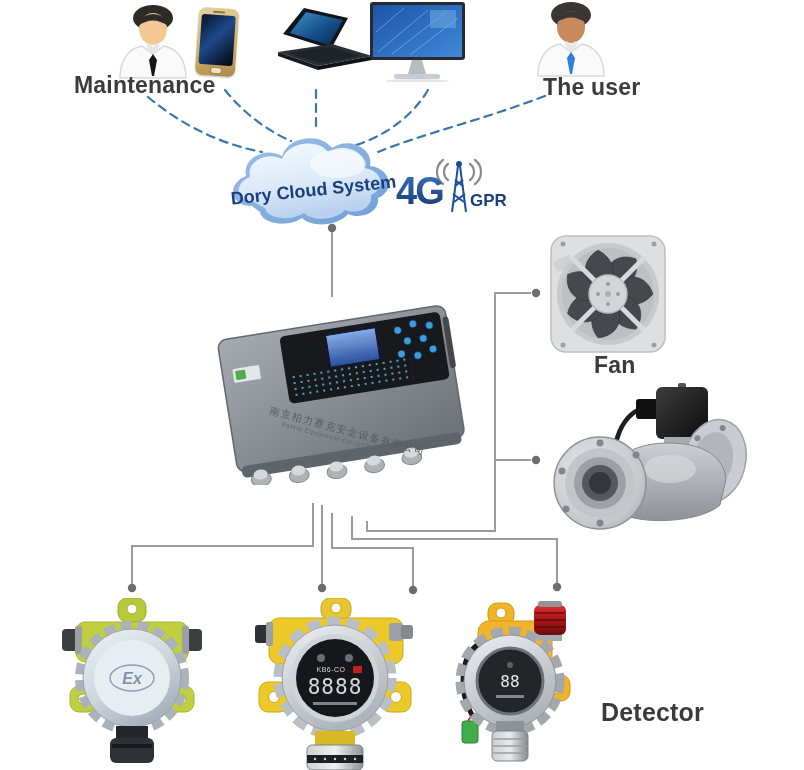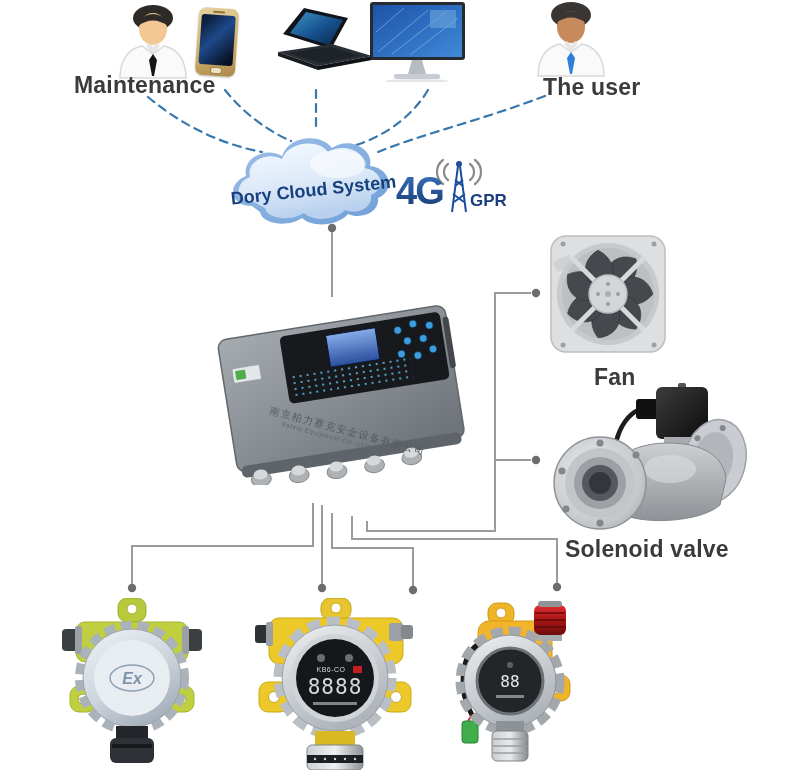--- a/index.html
+++ b/index.html
@@ -250,21 +250,21 @@
     </g>
     <circle cx="60" cy="62" r="19" fill="#d3d5d6" stroke="#b9bbbd" stroke-width="1.5"></circle>
     <g fill="#9b9ea0">
       <circle cx="60" cy="52" r="2"></circle>
         <circle cx="60" cy="72" r="2"></circle>
         <circle cx="50" cy="62" r="2"></circle>
         <circle cx="70" cy="62" r="2"></circle>
     </g>
     <circle cx="60" cy="62" r="3" fill="#aeb1b3"></circle>
   </svg>
-  <div class="label lab-23" style="left:594px;top:352px;margin-top:12px;">Fan</div>
+  <div class="label lab-23" style="left:594px;top:352px;">Fan</div>
 
   <svg class="abs" style="left:552px;top:383px;" width="212" height="158" viewBox="0 0 212 158">
     <defs>
       <linearGradient id="steel1" x1="0" y1="0" x2="0" y2="1">
         <stop offset="0" stop-color="#ccd0d3"></stop>
           <stop offset="1" stop-color="#8e9296"></stop>
       </linearGradient>
       <radialGradient id="flange" cx="0.4" cy="0.4" r="0.8">
         <stop offset="0" stop-color="#eceeef"></stop>
           <stop offset="0.7" stop-color="#c3c7ca"></stop>
@@ -296,21 +296,20 @@
       <circle cx="48" cy="100" r="26" fill="#9da1a5"></circle>
       <circle cx="48" cy="100" r="18" fill="#55585c"></circle>
       <circle cx="48" cy="100" r="11" fill="#33363a"></circle>
       <circle cx="48" cy="60" r="3.5" fill="#83878b"></circle>
         <circle cx="48" cy="140" r="3.5" fill="#83878b"></circle>
       <circle cx="10" cy="88" r="3.5" fill="#83878b"></circle>
         <circle cx="14" cy="126" r="3.5" fill="#83878b"></circle>
       <circle cx="84" cy="72" r="3.5" fill="#83878b"></circle>
     </g>
   </svg>
-  <div class="label lab-23" style="left:565px;top:536px;">Solenoid valve</div>
 
   <svg class="abs" style="left:62px;top:598px;" width="140" height="166" viewBox="0 0 140 166">
     <defs>
       <linearGradient id="disc1" x1="0" y1="0" x2="0.6" y2="1">
         <stop offset="0" stop-color="#f0f3f6"></stop>
           <stop offset="0.6" stop-color="#ccd4dc"></stop>
           <stop offset="1" stop-color="#a7b1bb"></stop>
       </linearGradient>
     </defs>
     <rect x="56" y="0" width="28" height="24" rx="9" fill="#b9c93c" stroke="#9fae2e"></rect>
@@ -417,14 +416,15 @@
     <rect x="48" y="100" width="28" height="3" fill="#84888c"></rect>
     <rect x="48" y="126" width="28" height="10" fill="#8d9296"></rect>
     <rect x="44" y="136" width="36" height="30" rx="5" fill="url(#ss3)" stroke="#7f8488"></rect>
     <g stroke="#9a9ea1" stroke-width="1.4">
         <path d="M45,144 h34"></path>
         <path d="M45,151 h34"></path>
         <path d="M45,158 h34"></path>
       </g>
   </svg>
 
+  <div class="label lab-25" style="left:601px;top:698px;">Detector</div>
 
 </div>
 
 </body></html>

